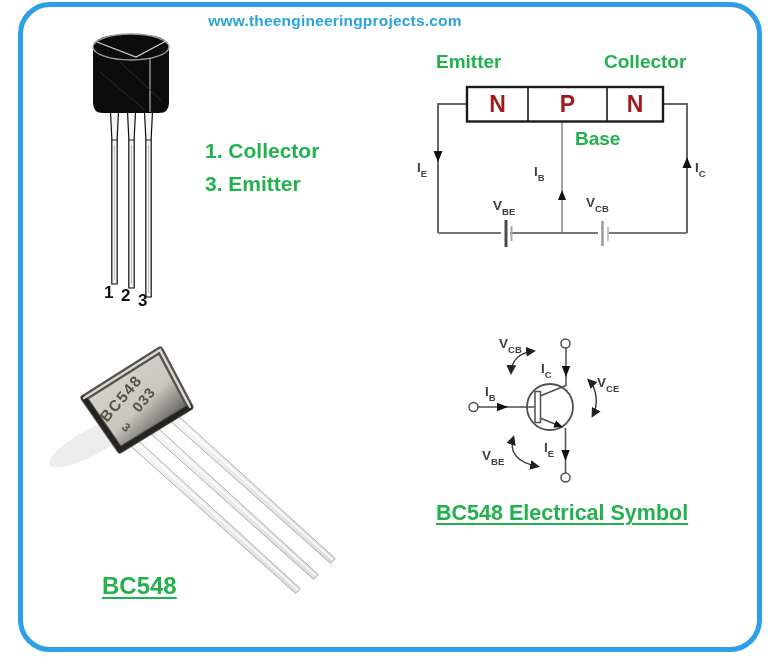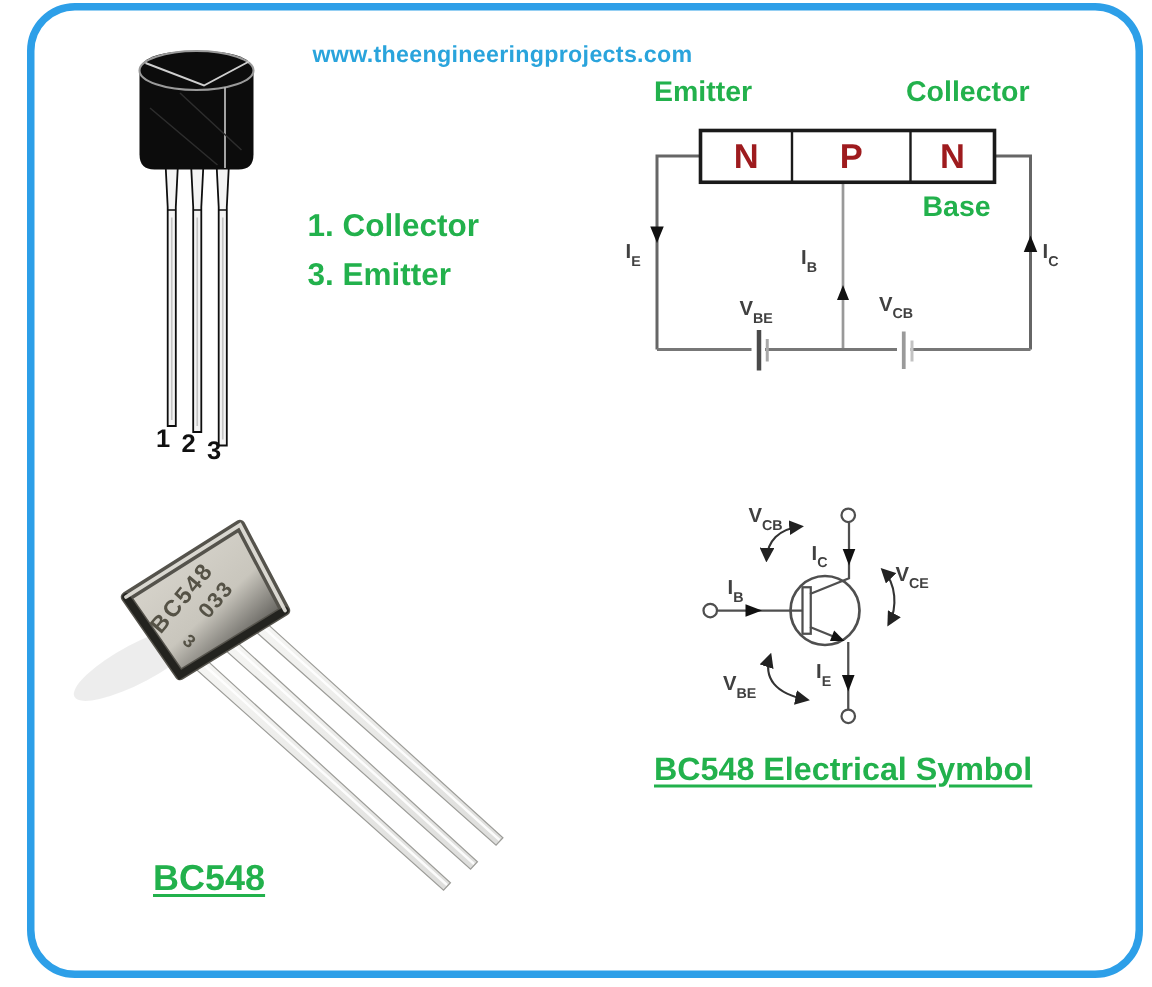--- a/index.html
+++ b/index.html
@@ -3,21 +3,21 @@
 <meta charset="utf-8">
 <style>
   * { margin:0; padding:0; box-sizing:border-box; }
   html,body { width:768px; height:658px; background:#fff;
               font-family:"Liberation Sans", sans-serif; }
   .stage { position:relative; width:768px; height:658px; background:#fff; overflow:hidden; }
   .frame { position:absolute; left:18px; top:2px; width:744px; height:650px;
            border:5px solid #2d9fe8; border-radius:32px; }
   .art   { position:absolute; left:0; top:0; width:768px; height:658px; }
   .txt   { position:absolute; white-space:nowrap; }
-  .url   { left:140px; top:28px; width:390px; text-align:center;
+  .url   { left:140px; top:12px; width:390px; text-align:center;
            color:#2aa4dc; font-weight:700; font-size:15.5px; letter-spacing:.2px; }
   .g     { color:#22b14c; font-weight:700; }
   .g19   { font-size:19px; }
   .heading { color:#22b14c; font-weight:700; text-decoration:underline;
              text-decoration-thickness:2px; text-underline-offset:3px; }
   .r     { color:#404040; font-weight:700; font-size:13.5px; }
   .r sub { font-size:9.5px; position:relative; bottom:-1px; }
   .region { position:absolute; display:flex; align-items:center; justify-content:center;
             color:#9e1b1e; font-weight:700; font-size:23px; }
   .pin-num { position:absolute; font-weight:700; font-size:17px; color:#101010; }
@@ -133,21 +133,21 @@
     <div>3. Emitter</div>
   </div>
 
   <div class="txt g g19" style="left:436px; top:51px;">Emitter</div>
   <div class="txt g g19" style="left:604px; top:51px;">Collector</div>
 
   <div class="region" style="left:467px; top:87px; width:61px; height:34px;">N</div>
   <div class="region" style="left:528px; top:87px; width:79px; height:34px;">P</div>
   <div class="region" style="left:607px; top:87px; width:56px; height:34px;">N</div>
 
-  <div class="txt g g19" style="left:575px; top:128px;margin-left:40px;">Base</div>
+  <div class="txt g g19" style="left:575px; top:128px;">Base</div>
 
   <div class="txt r" style="left:417px; top:160px;">
     <span>I</span><sub>E</sub>
   </div>
   <div class="txt r" style="left:534px; top:164px;">
     <span>I</span><sub>B</sub>
   </div>
   <div class="txt r" style="left:695px; top:160px;">
     <span>I</span><sub>C</sub>
   </div>

